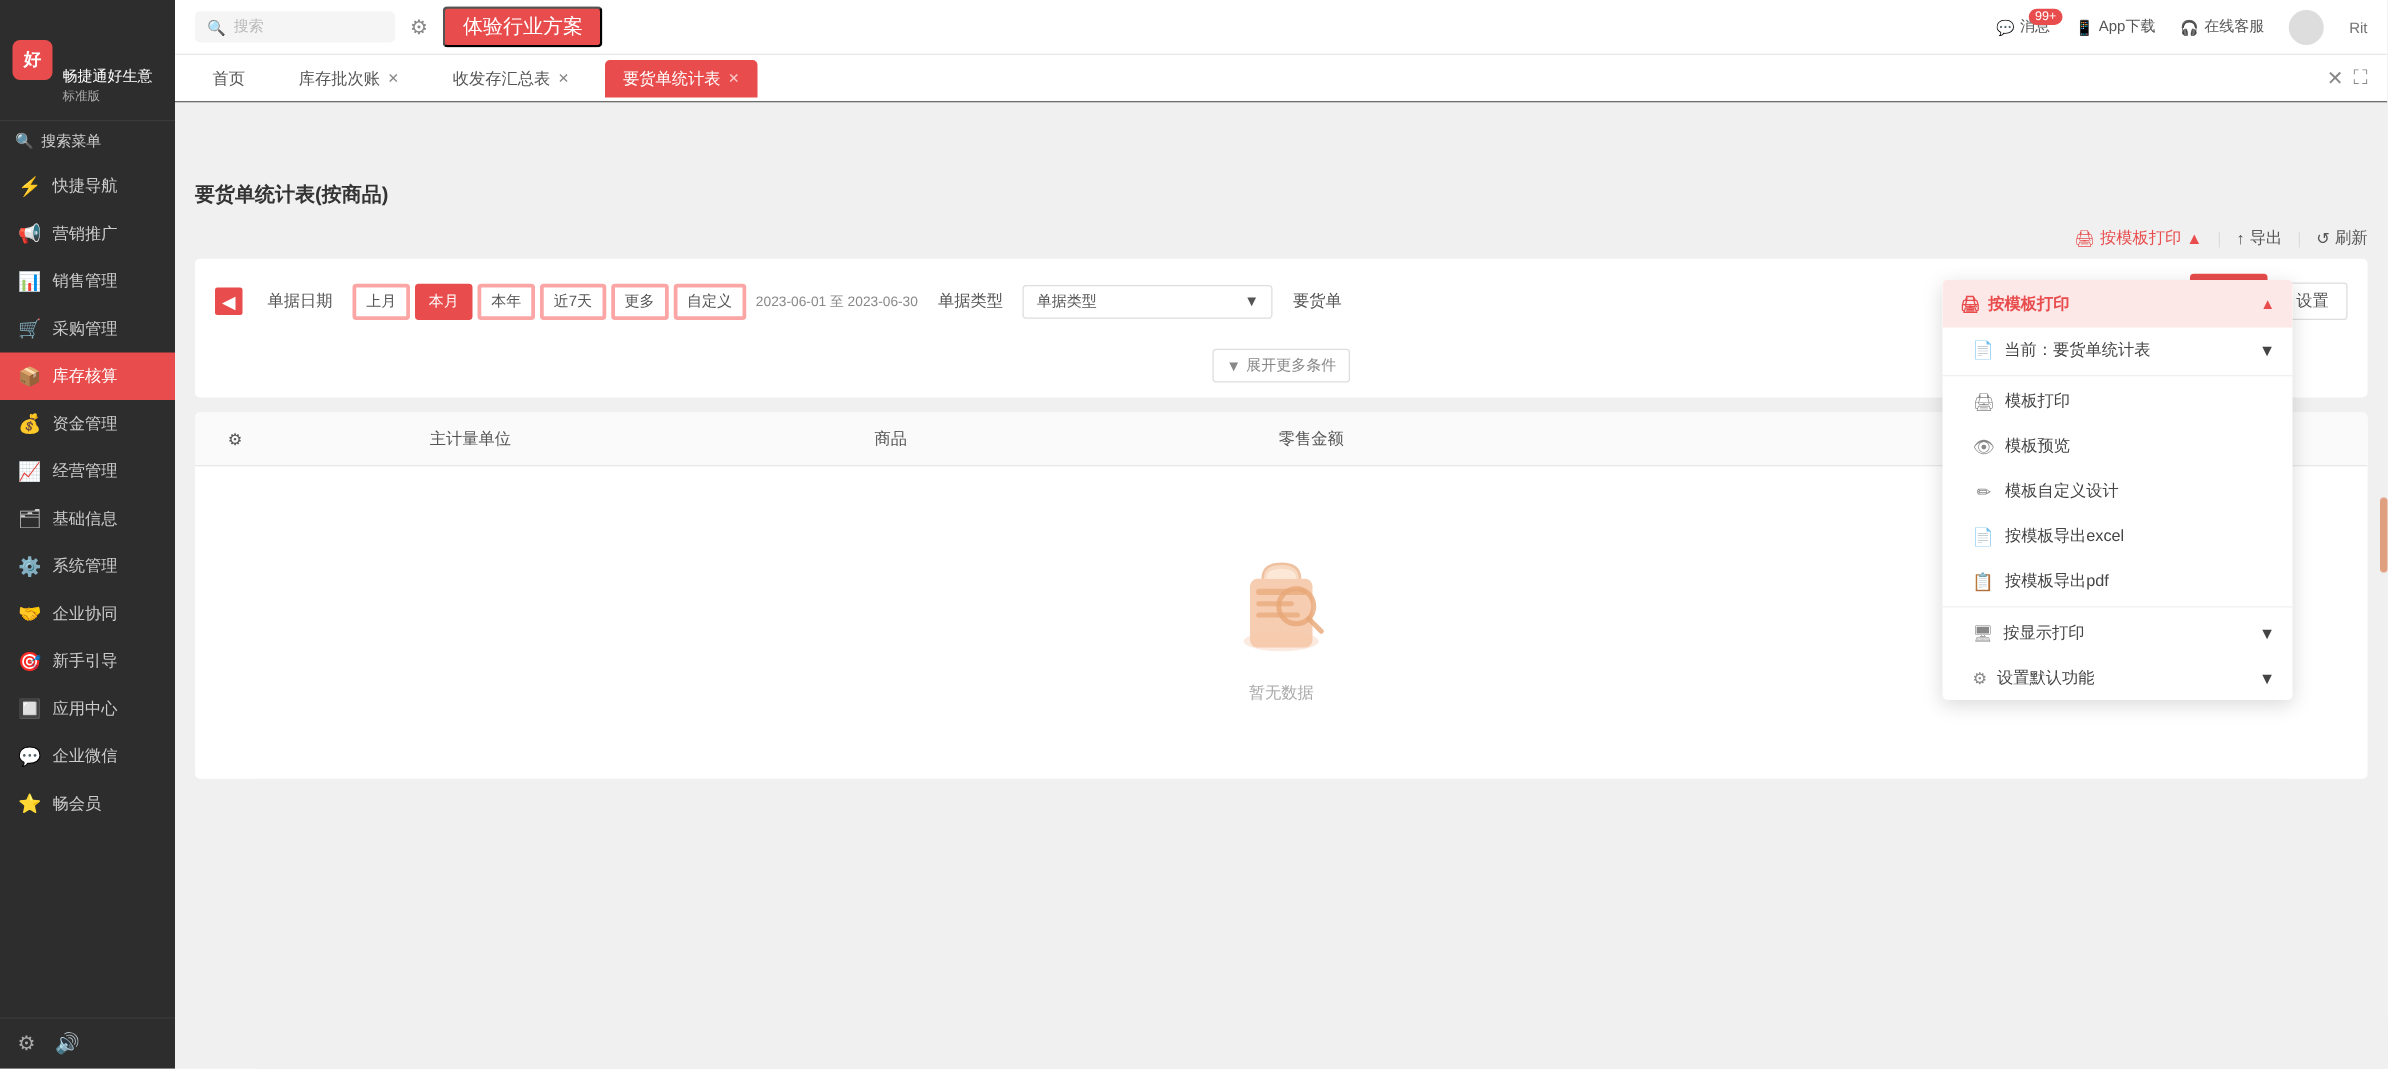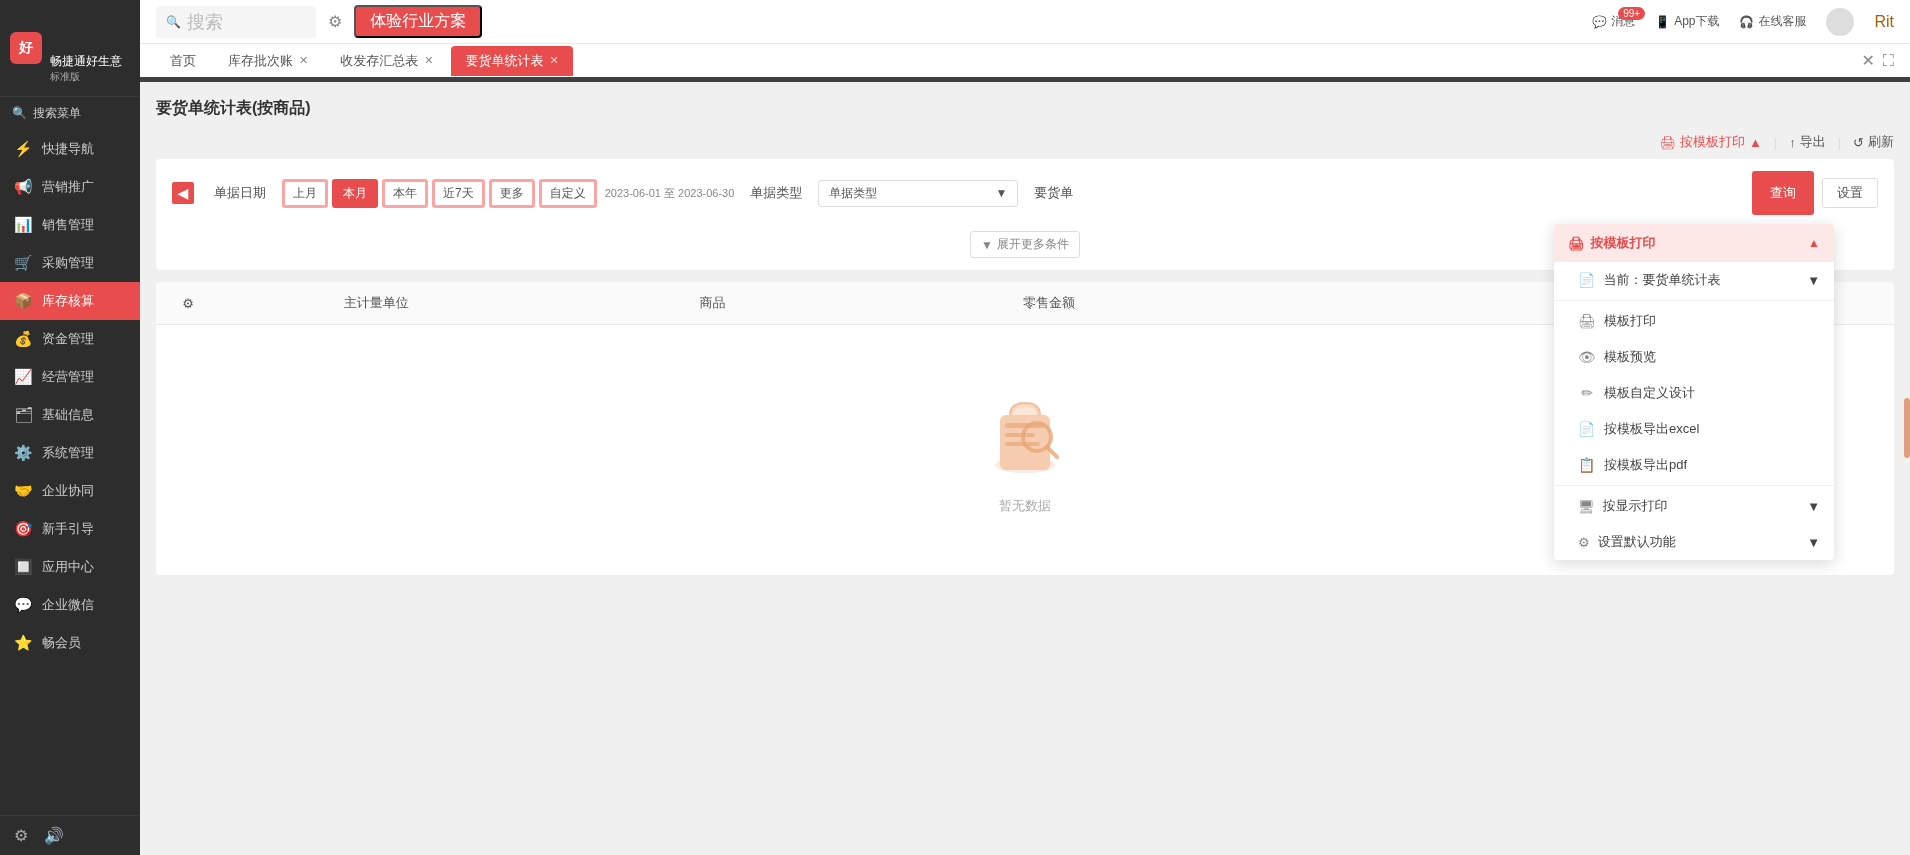--- a/index.html
+++ b/index.html
@@ -92,30 +92,30 @@
     .badge {
       background: #e84c4c;
       color: #fff;
       border-radius: 8px;
       padding: 1px 5px;
       font-size: 10px;
       position: absolute;
       top: -6px; right: -10px;
     }
     .avatar { width: 28px; height: 28px; border-radius: 50%; background: #ddd; }
-    .username { color: #a16207; font-size: 16px; }
+    .username { color: #737373; font-size: 12px; }
 
     
     .tabs-bar {
       background: #fff;
-      border-bottom: 5px solid #404040;
+      border-bottom: 1px solid #404040;
       display: flex; align-items: center;
       padding: 0 16px;
       height: 38px;
-      gap: 4px;
+      gap: 15px;
     }
     .tab {
       padding: 6px 14px;
       font-size: 13px;
       cursor: pointer;
       color: #555;
       display: flex; align-items: center; gap: 6px;
       border-radius: 4px 4px 0 0;
       white-space: nowrap;
     }
@@ -124,21 +124,21 @@
       color: #fff;
     }
     .tab-close { font-size: 11px; opacity: 0.7; }
     .tabs-right { margin-left: auto; display: flex; gap: 8px; align-items: center; }
     .tabs-right-btn { background: none; border: none; cursor: pointer; font-size: 16px; color: #888; }
 
     
     .content { flex: 1; overflow-y: auto; padding: 16px; background: #f0f0f0; position: relative; }
 
     
-    .page-title { font-size: 16px; font-weight: bold; color: #333; margin-bottom: 14px; }
+    .page-title { font-size: 16px; font-weight: bold; color: #333; margin-bottom: 14px; margin-top: 48px; }
 
     
     .filter-card {
       background: #fff;
       border-radius: 4px;
       padding: 12px 16px;
       margin-bottom: 12px;
     }
     .filter-row { display: flex; align-items: center; gap: 16px; flex-wrap: wrap; }
     .filter-label { color: #555; font-size: 13px; white-space: nowrap; }
@@ -358,21 +358,21 @@
     <span class="sidebar-footer-icon">⚙</span>
     <span class="sidebar-footer-icon">🔊</span>
   </div>
 </div>
 
 <div class="main">
 
   <div class="topbar">
     <div class="topbar-search">
       <span>🔍</span>
-      <span style="color:#bbb;font-size:18px;">搜索</span>
+      <span style="color:#bbb;font-size:12px;">搜索</span>
     </div>
     <span class="topbar-gear">⚙</span>
     <button class="topbar-trial">体验行业方案</button>
     <div class="topbar-right">
       <div class="topbar-right-item">
         <span>💬</span>
         <span>消息</span>
         <span class="badge">99+</span>
       </div>
       <div class="topbar-right-item">

